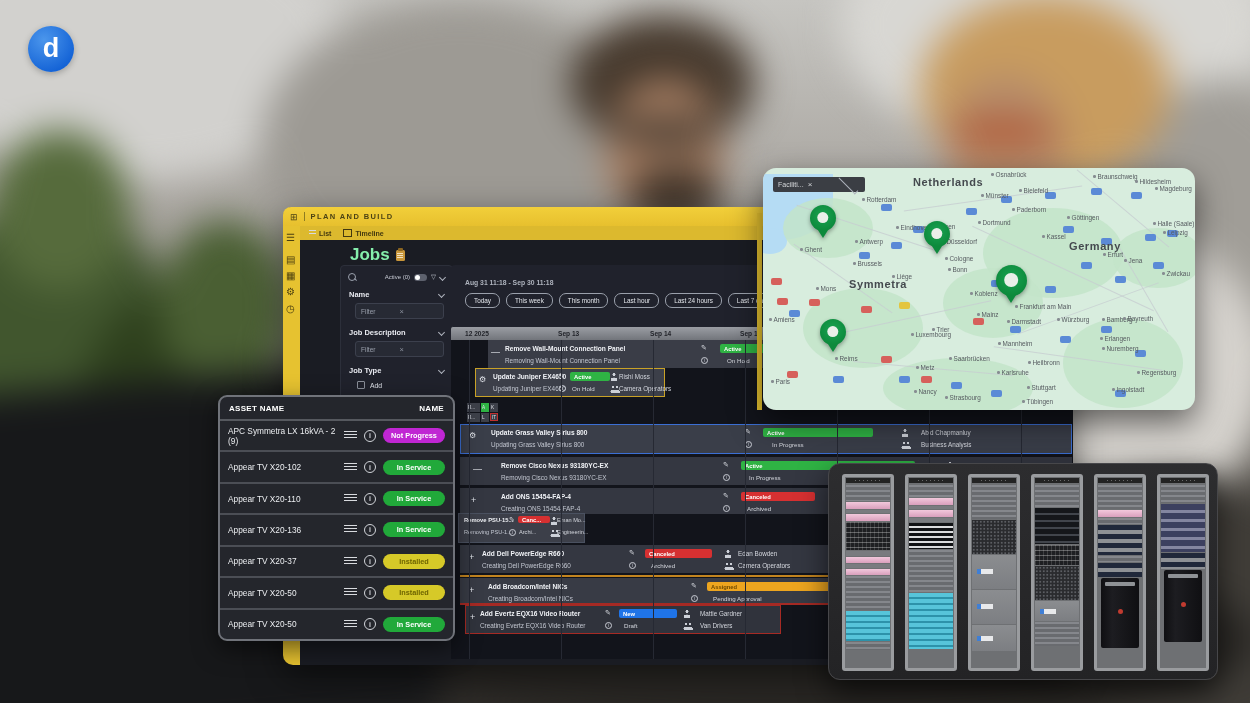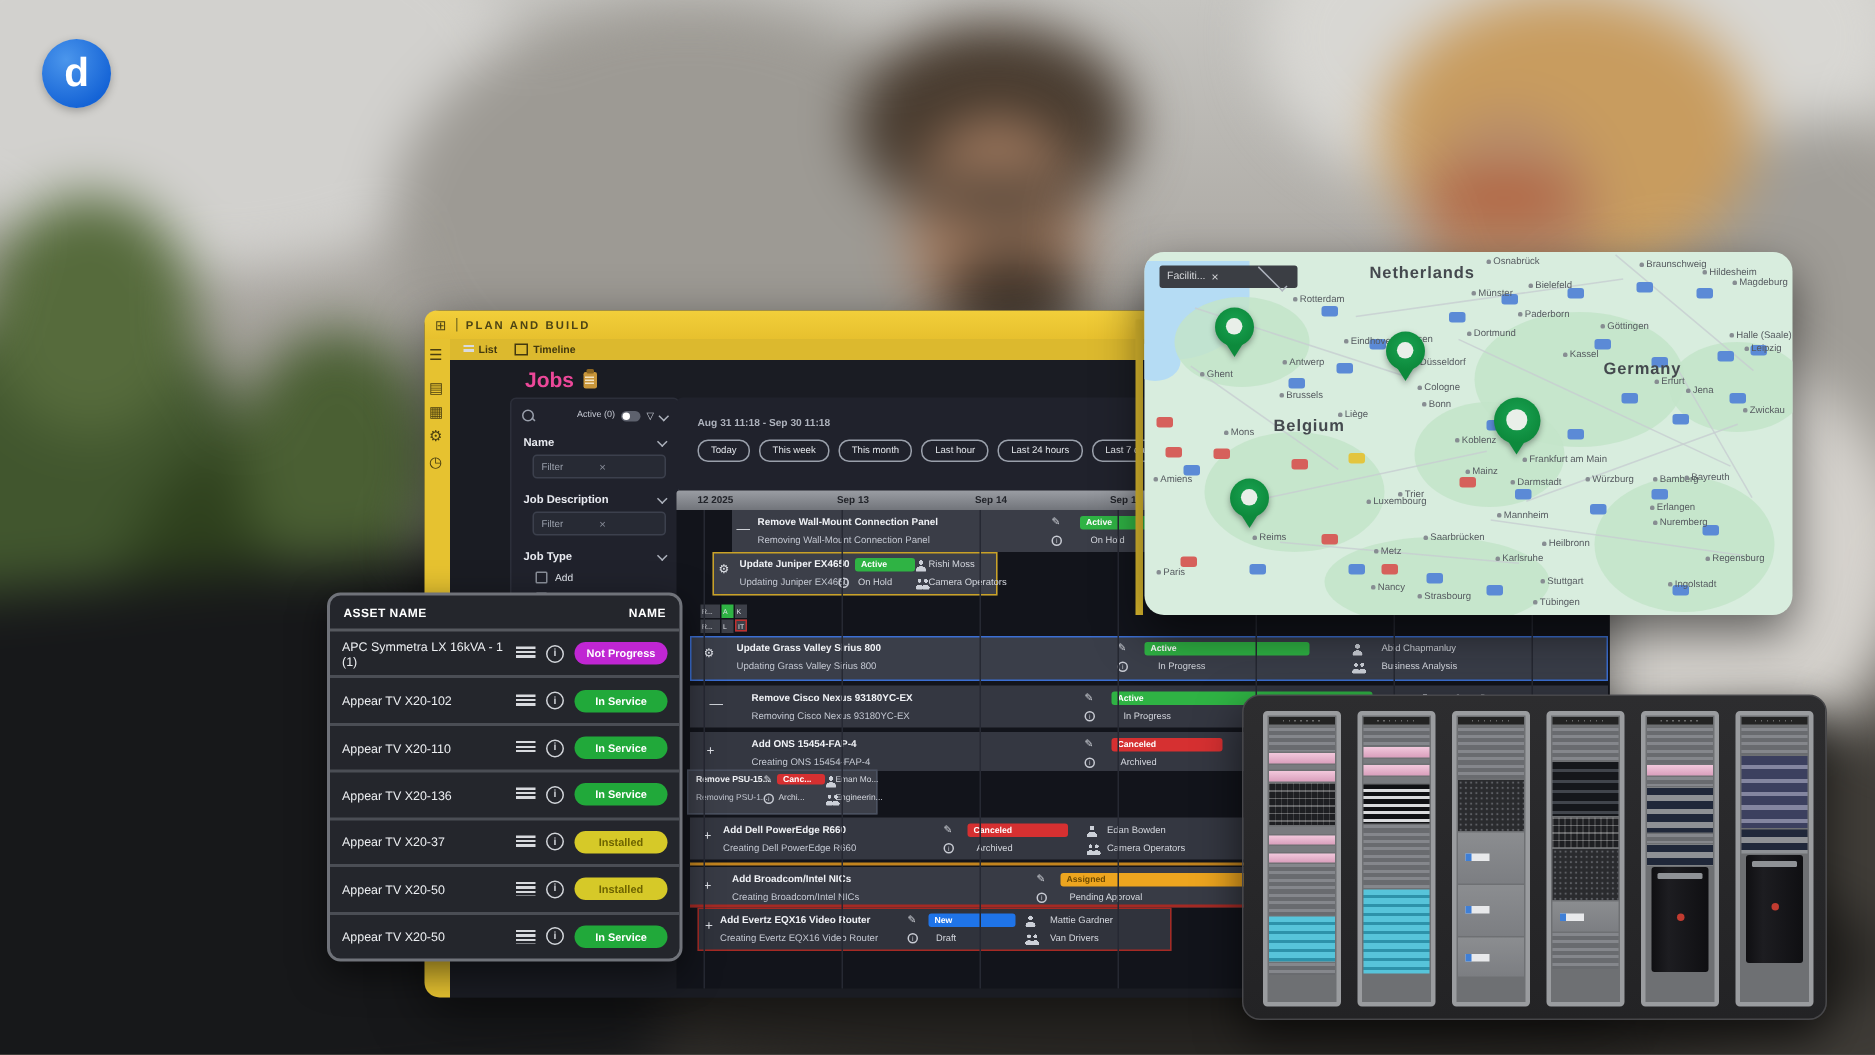--- a/index.html
+++ b/index.html
@@ -18,21 +18,21 @@
   .win{position:absolute;left:283px;top:207px;width:790px;height:458px;z-index:10;border-radius:10px;background:#191b22;box-shadow:0 10px 34px rgba(0,0,0,.5)}
   .win-title{position:absolute;left:0;top:0;right:0;height:19px;background:linear-gradient(#f2cf3a,#e7c02e);border-radius:8px 8px 0 0;display:flex;align-items:center;gap:6px;padding:0 7px;box-sizing:border-box}
   .win-title .t{font-size:7.5px;letter-spacing:1.4px;color:#4c4314;font-weight:700}
   .win-title .g{font-size:9px;color:#4c4314}
   .win-title .d{width:1px;height:9px;background:#8d7c22}
   .tabbar{position:absolute;left:17px;top:19px;right:0;height:14px;background:#dcb92e;display:flex;align-items:center;gap:12px;padding:0 9px}
   .tab{display:flex;align-items:center;gap:3px;font-size:7px;color:#43390f;font-weight:700}
   .sidebar{position:absolute;left:0;top:19px;bottom:0;width:17px;background:#e6c230;border-radius:0 0 0 10px}
   .sb-ico{position:absolute;left:3px;font-size:10px;color:#4a3f10;line-height:10px}
   .content{position:absolute;left:17px;top:33px;right:0;bottom:0;background:#1a1c23;border-radius:0 0 10px 0}
-  .jobs-title{position:absolute;left:67px;top:38px;font-size:14px;font-weight:800;color:#ec4899;display:flex;gap:6px;align-items:center}
+  .jobs-title{position:absolute;left:67px;top:38px;font-size:17px;font-weight:800;color:#86efac;display:flex;gap:6px;align-items:center}
   .clip{width:9px;height:11px;background:#c9963a;border-radius:1.5px;position:relative}
   .clip::before{content:"";position:absolute;left:2px;top:-2px;width:5px;height:3px;background:#8a6420;border-radius:1px}
   .clip::after{content:"";position:absolute;left:1.5px;top:3px;width:6px;height:1px;background:#f3e2c0;box-shadow:0 2px 0 #f3e2c0,0 4px 0 #f3e2c0}
   
   .fpanel{position:absolute;left:57px;top:58px;width:113px;height:374px;background:#20222c;border:1px solid #2c2f3a;border-radius:4px;box-sizing:border-box}
   .frow{display:flex;align-items:center;padding:0 7px;margin-top:7px}
   .lens{width:6px;height:6px;border:1.2px solid #9aa0ac;border-radius:50%;position:relative}
   .lens::after{content:"";position:absolute;left:5px;top:5px;width:3px;height:1.2px;background:#9aa0ac;transform:rotate(45deg)}
   .factive{margin-left:auto;font-size:6px;color:#c6cad4}
   .toggle{width:13px;height:7px;border-radius:4px;background:#5d616d;margin-left:4px;position:relative}
@@ -358,21 +358,21 @@
     </div>
   <div class="ystrip"></div>
 
   <div class="assets">
     <div class="a-hd">
       <span>ASSET NAME</span>
       <span>NAME</span>
     </div>
     <div id="assetrows" style="display:flex;flex-direction:column;flex:1">
         <div class="a-row">
-          <span class="a-name">APC Symmetra LX 16kVA - 1 (1)</span>
+          <span class="a-name">APC Symmetra LX 16kVA - 2 (9)</span>
           <span class="hamb"></span>
           <span class="info-ico">i</span>
           <span class="a-badge" style="background: rgb(192, 38, 211);">Not Progress</span>
         </div>
         <div class="a-row">
           <span class="a-name">Appear TV X20-102</span>
           <span class="hamb"></span>
           <span class="info-ico">i</span>
           <span class="a-badge" style="background: rgb(33, 169, 58);">In Service</span>
         </div>
@@ -669,21 +669,21 @@
       </div>
       <div class="city" style="left: 8px; top: 210px;">
         <i></i>
         <span>Paris</span>
       </div>
       <div class="city" style="left: 6px; top: 148px;">
         <i></i>
         <span>Amiens</span>
       </div>
       <div class="country" style="left: 150px; top: 8px;">Netherlands</div>
-      <div class="country" style="left: 86px; top: 110px;">Belgium</div>
+      <div class="country" style="left: 86px; top: 110px;">Symmetra</div>
       <div class="country" style="left: 306px; top: 72px;">Germany</div>
       <div class="pin" style="left: 47px; top: 37px;">
         <div class="hd" style="width: 26px; height: 26px;"></div>
         <div class="tl"></div>
       </div>
       <div class="pin" style="left: 161px; top: 53px;">
         <div class="hd" style="width: 26px; height: 26px;"></div>
         <div class="tl"></div>
       </div>
       <div class="pin" style="left: 232.5px; top: 96.5px;">

